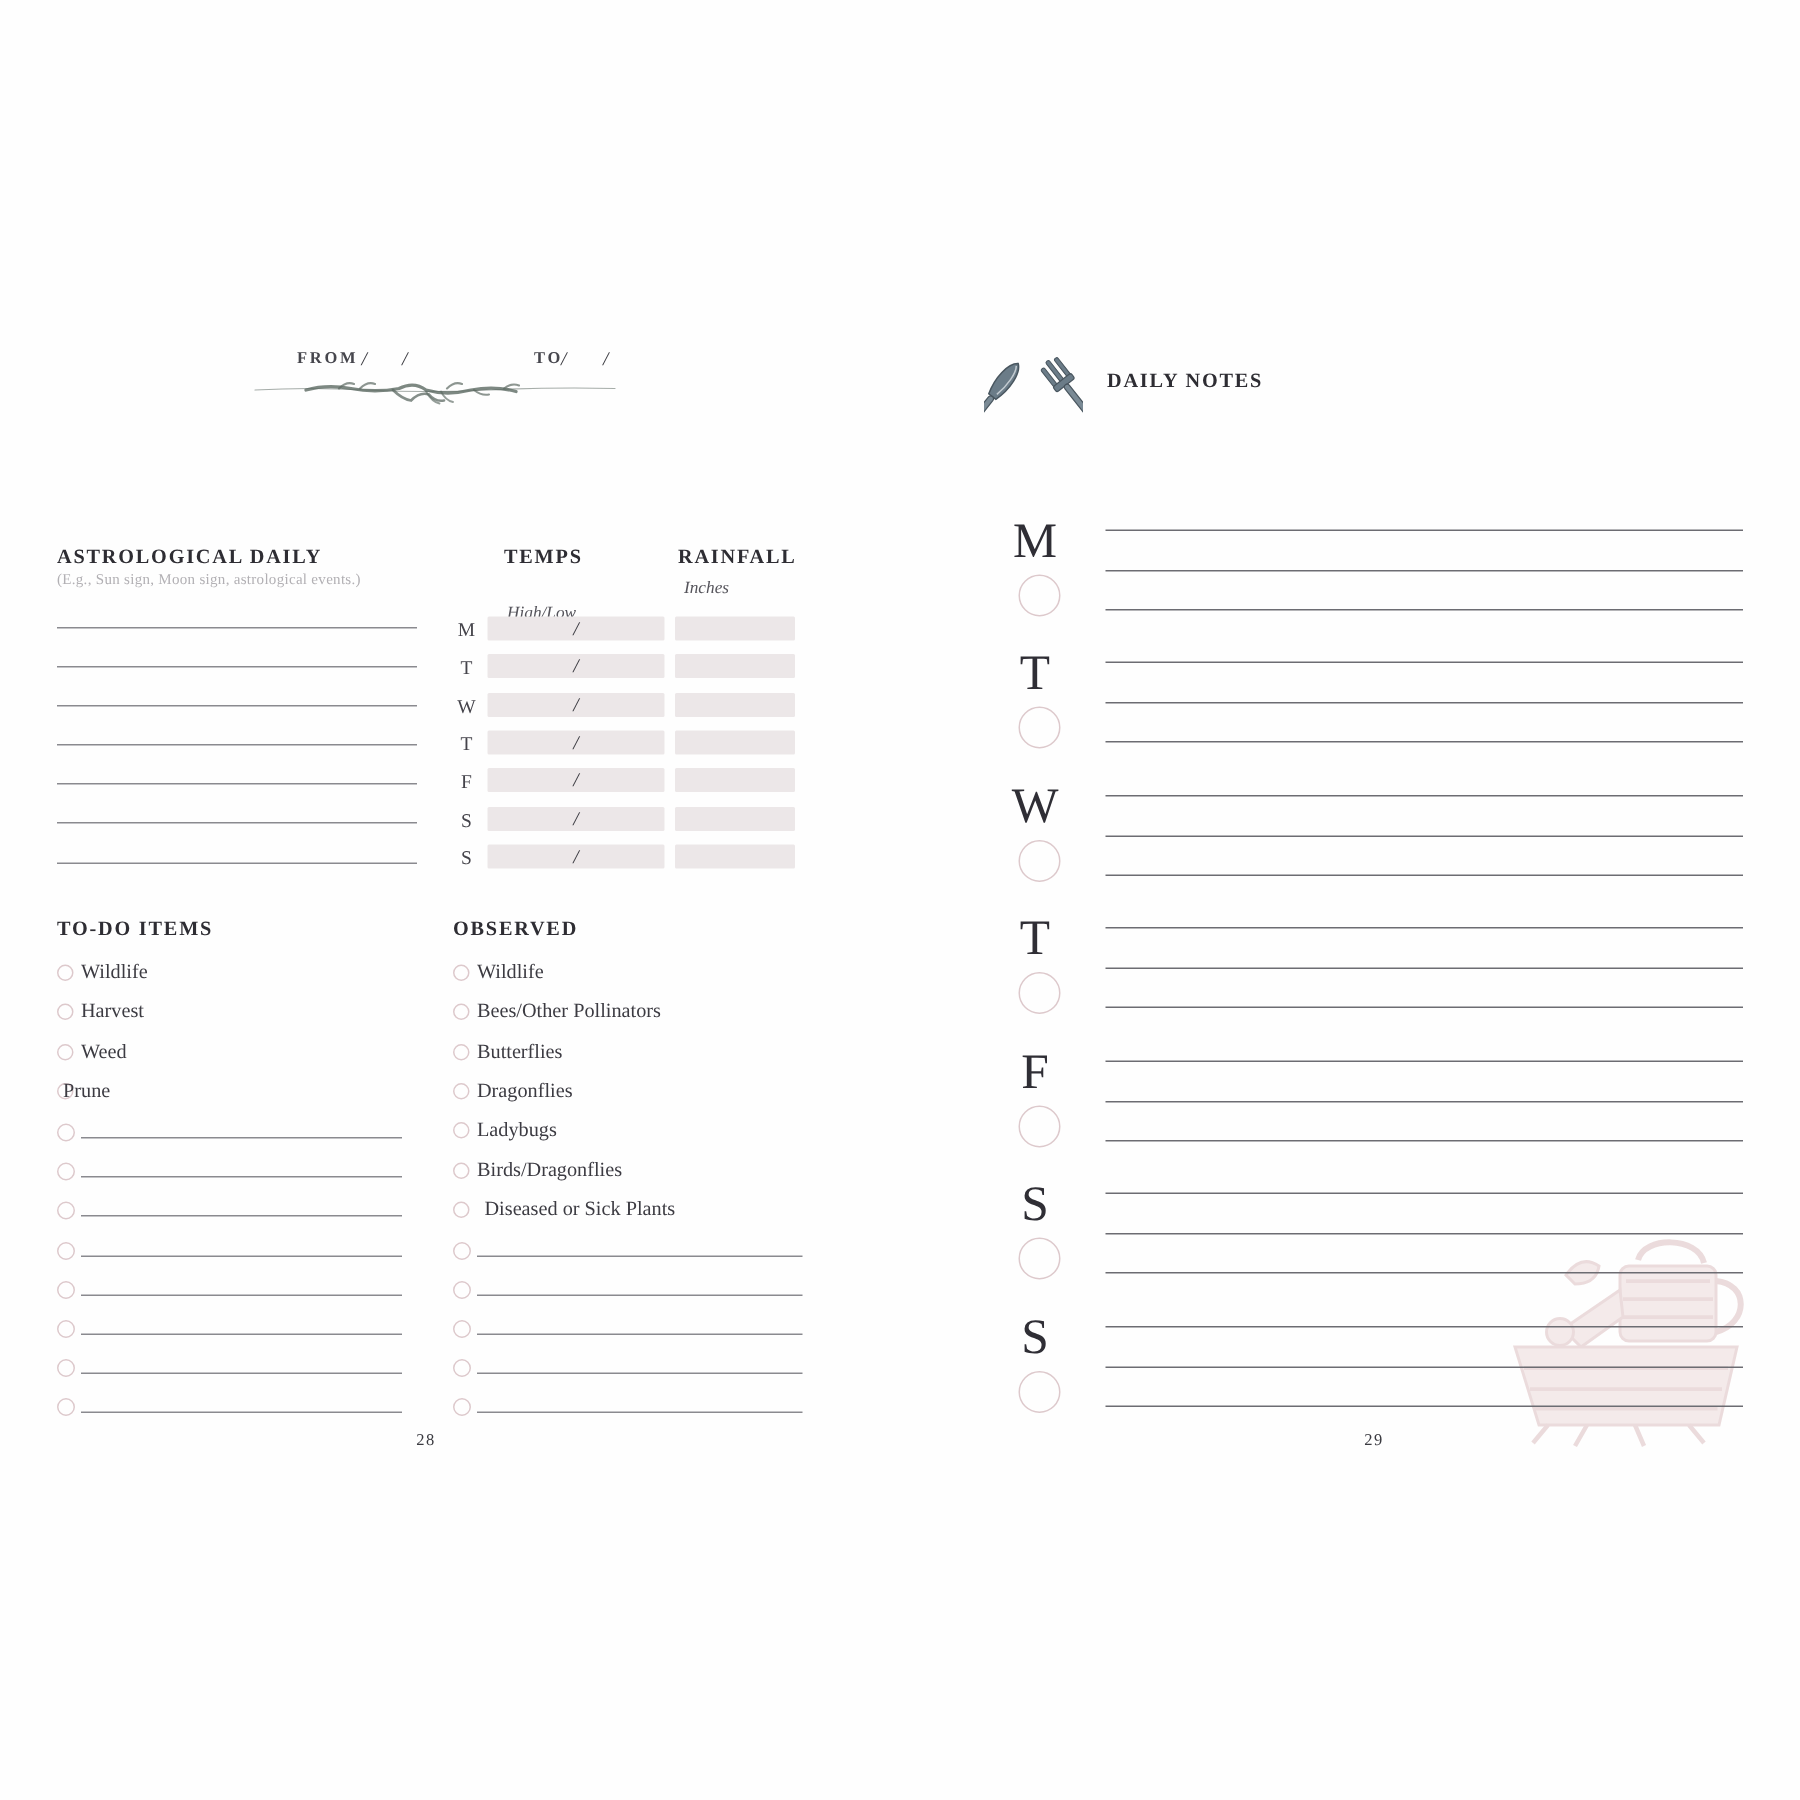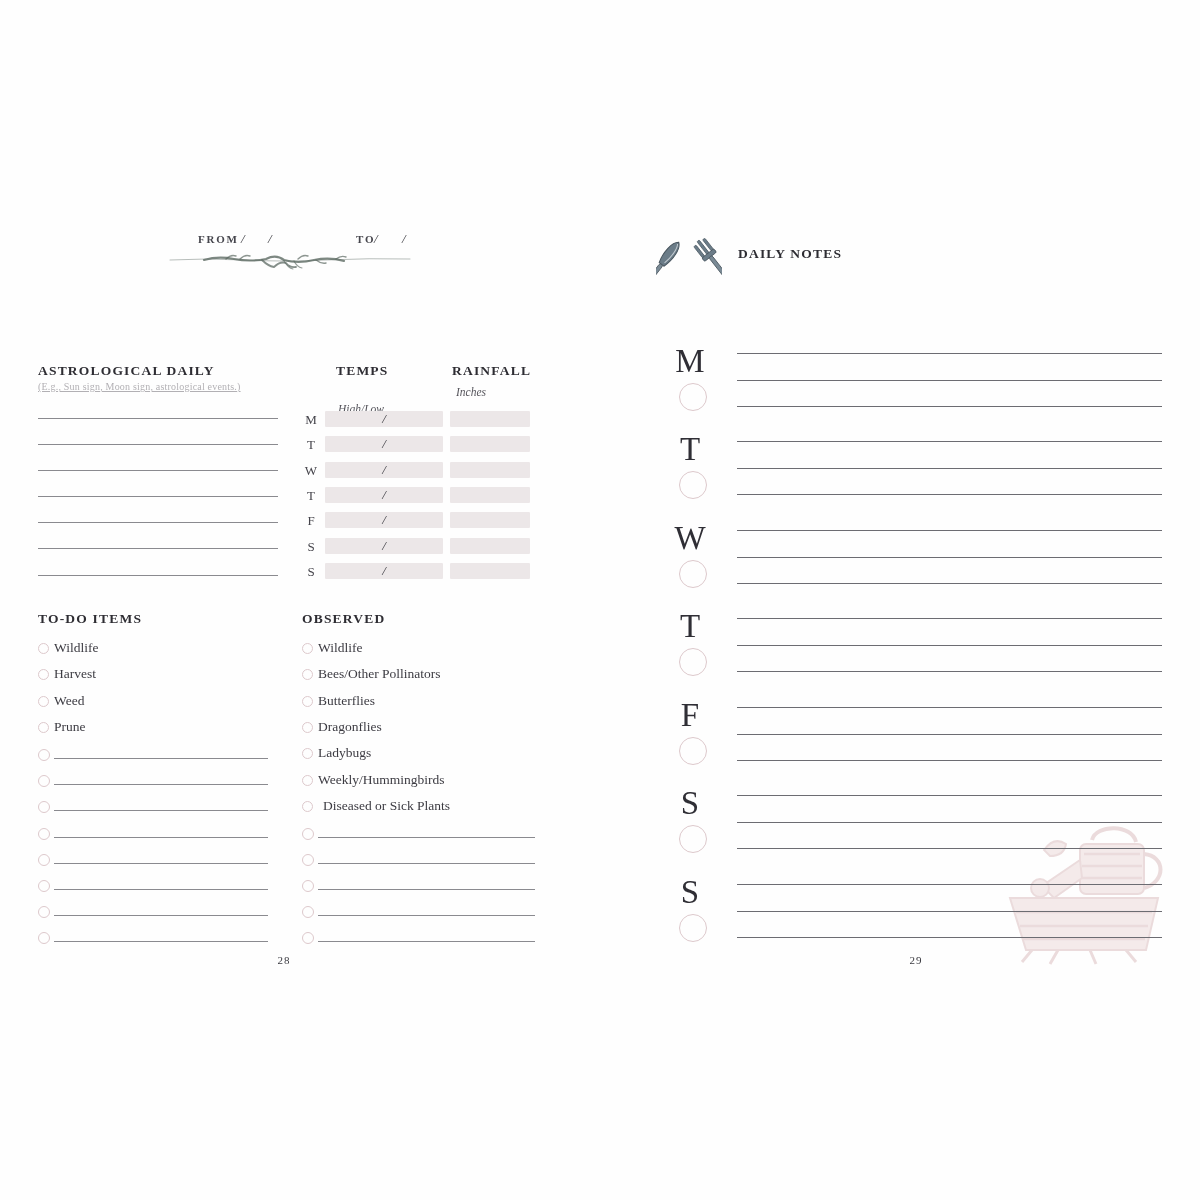--- a/index.html
+++ b/index.html
@@ -1,21 +1,21 @@
 <!DOCTYPE html>
 <html><head>
 <meta charset="utf-8">
 <style>
   html,body{margin:0;padding:0;background:#fff;}
   #stage{position:relative;width:1200px;height:1200px;background:#fefefe;overflow:hidden;
          font-family:"Liberation Serif","DejaVu Serif",serif;color:#2e2d33;}
   .abs{position:absolute;}
   .small-head{font-weight:bold;letter-spacing:1.2px;font-size:13.5px;color:#2e2d33;}
   .tiny-head{font-weight:bold;letter-spacing:1.8px;font-size:11px;color:#46464d;margin-left:40px;}
-  .subnote{font-size:10px;color:#b2b0b4;letter-spacing:.2px;text-decoration:underline;}
+  .subnote{font-size:10px;color:#b2b0b4;letter-spacing:.2px;}
   .script-title{font-style:italic;font-weight:bold;font-size:40px;color:#6d4a50;
                 letter-spacing:2px;text-align:center;}
   .ruled{border-bottom:1px solid #8a8a8f;}
   .ruled-right{border-bottom:1px solid #6c6c72;}
   .chk-circle{border:1px solid #ddc9cc;border-radius:50%;background:transparent;}
   .pink-cell{background:#ece7e8;border-radius:1px;}
   .item-label{font-size:13.5px;color:#3c3b42;}
   .day-letter-sm{font-size:13px;color:#45444b;text-align:center;}
   .slash{font-style:italic;font-size:13px;color:#3a3a40;}
   .moon-circle{width:26px;height:26px;border:1.2px solid #ddc9cc;border-radius:50%;}
@@ -103,21 +103,21 @@
 
   <div class="abs small-head" style="left:38px;top:611px;">TO-DO ITEMS</div>
   <div id="todo-list">
       <div class="chk-circle" style="position: absolute; left: 38px; top: 643px; width: 9px; height: 9px;"></div>
       <div class="item-label" style="position: absolute; left: 54px; top: 640px;">Wildlife</div>
       <div class="chk-circle" style="position: absolute; left: 38px; top: 669px; width: 9px; height: 9px;"></div>
       <div class="item-label" style="position: absolute; left: 54px; top: 666px;">Harvest</div>
       <div class="chk-circle" style="position: absolute; left: 38px; top: 696px; width: 9px; height: 9px;"></div>
       <div class="item-label" style="position: absolute; left: 54px; top: 693px;">Weed</div>
       <div class="chk-circle" style="position: absolute; left: 38px; top: 722px; width: 9px; height: 9px;"></div>
-      <div class="item-label" style="position: absolute; left: 54px; top: 719px;">Prune</div>
+      <div class="item-label" style="position: absolute; left: 42px; top: 719px;">Prune</div>
       <div class="chk-circle" style="position: absolute; left: 38px; top: 749px; width: 10px; height: 10px;"></div>
       <div class="ruled" style="position: absolute; left: 54px; top: 744px; width: 214px; height: 14px;"></div>
       <div class="chk-circle" style="position: absolute; left: 38px; top: 775px; width: 10px; height: 10px;"></div>
       <div class="ruled" style="position: absolute; left: 54px; top: 770px; width: 214px; height: 14px;"></div>
       <div class="chk-circle" style="position: absolute; left: 38px; top: 801px; width: 10px; height: 10px;"></div>
       <div class="ruled" style="position: absolute; left: 54px; top: 796px; width: 214px; height: 14px;"></div>
       <div class="chk-circle" style="position: absolute; left: 38px; top: 828px; width: 10px; height: 10px;"></div>
       <div class="ruled" style="position: absolute; left: 54px; top: 823px; width: 214px; height: 14px;"></div>
       <div class="chk-circle" style="position: absolute; left: 38px; top: 854px; width: 10px; height: 10px;"></div>
       <div class="ruled" style="position: absolute; left: 54px; top: 849px; width: 214px; height: 14px;"></div>
@@ -135,21 +135,21 @@
       <div class="item-label" style="position: absolute; left: 318px; top: 640px;">Wildlife</div>
       <div class="chk-circle" style="position: absolute; left: 302px; top: 669px; width: 9px; height: 9px;"></div>
       <div class="item-label" style="position: absolute; left: 318px; top: 666px;">Bees/Other Pollinators</div>
       <div class="chk-circle" style="position: absolute; left: 302px; top: 696px; width: 9px; height: 9px;"></div>
       <div class="item-label" style="position: absolute; left: 318px; top: 693px;">Butterflies</div>
       <div class="chk-circle" style="position: absolute; left: 302px; top: 722px; width: 9px; height: 9px;"></div>
       <div class="item-label" style="position: absolute; left: 318px; top: 719px;">Dragonflies</div>
       <div class="chk-circle" style="position: absolute; left: 302px; top: 748px; width: 9px; height: 9px;"></div>
       <div class="item-label" style="position: absolute; left: 318px; top: 745px;">Ladybugs</div>
       <div class="chk-circle" style="position: absolute; left: 302px; top: 775px; width: 9px; height: 9px;"></div>
-      <div class="item-label" style="position: absolute; left: 318px; top: 772px;">Weekly/Hummingbirds</div>
+      <div class="item-label" style="position: absolute; left: 318px; top: 772px;">Birds/Dragonflies</div>
       <div class="chk-circle" style="position: absolute; left: 302px; top: 801px; width: 9px; height: 9px;"></div>
       <div class="item-label" style="position: absolute; left: 323px; top: 798px;">Diseased or Sick Plants</div>
       <div class="chk-circle" style="position: absolute; left: 302px; top: 828px; width: 10px; height: 10px;"></div>
       <div class="ruled" style="position: absolute; left: 318px; top: 823px; width: 217px; height: 14px;"></div>
       <div class="chk-circle" style="position: absolute; left: 302px; top: 854px; width: 10px; height: 10px;"></div>
       <div class="ruled" style="position: absolute; left: 318px; top: 849px; width: 217px; height: 14px;"></div>
       <div class="chk-circle" style="position: absolute; left: 302px; top: 880px; width: 10px; height: 10px;"></div>
       <div class="ruled" style="position: absolute; left: 318px; top: 875px; width: 217px; height: 14px;"></div>
       <div class="chk-circle" style="position: absolute; left: 302px; top: 906px; width: 10px; height: 10px;"></div>
       <div class="ruled" style="position: absolute; left: 318px; top: 901px; width: 217px; height: 14px;"></div>

